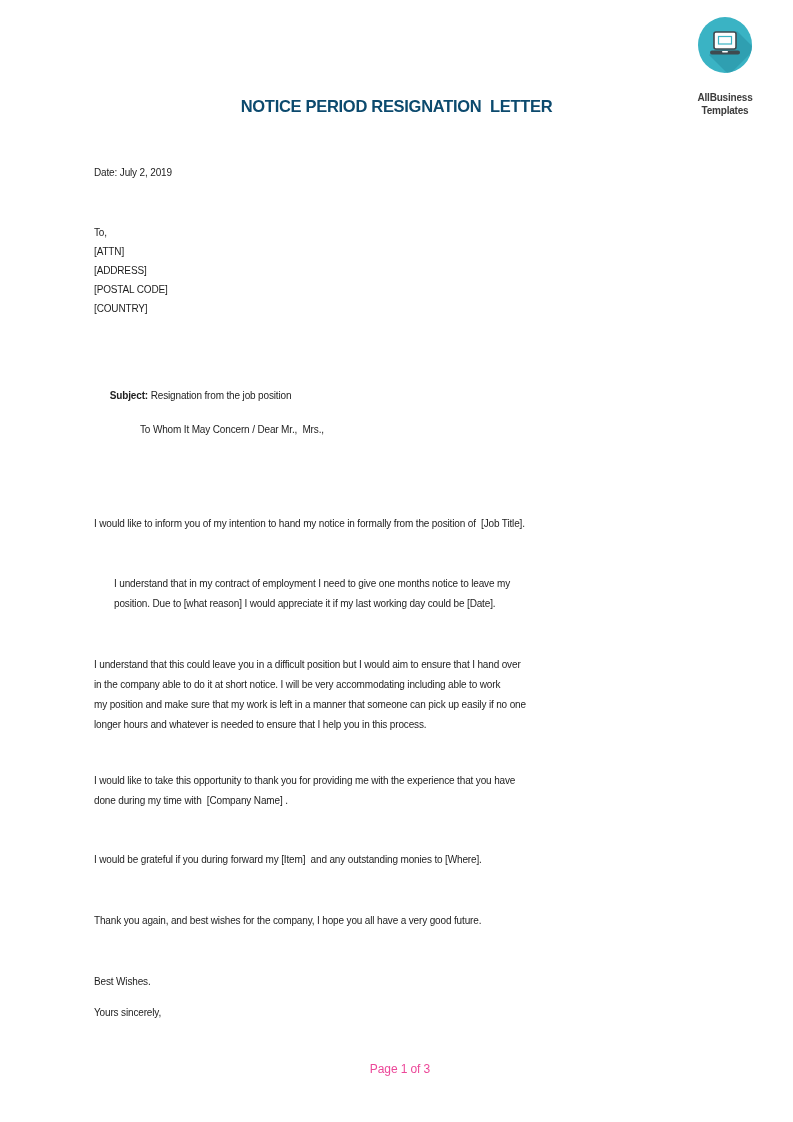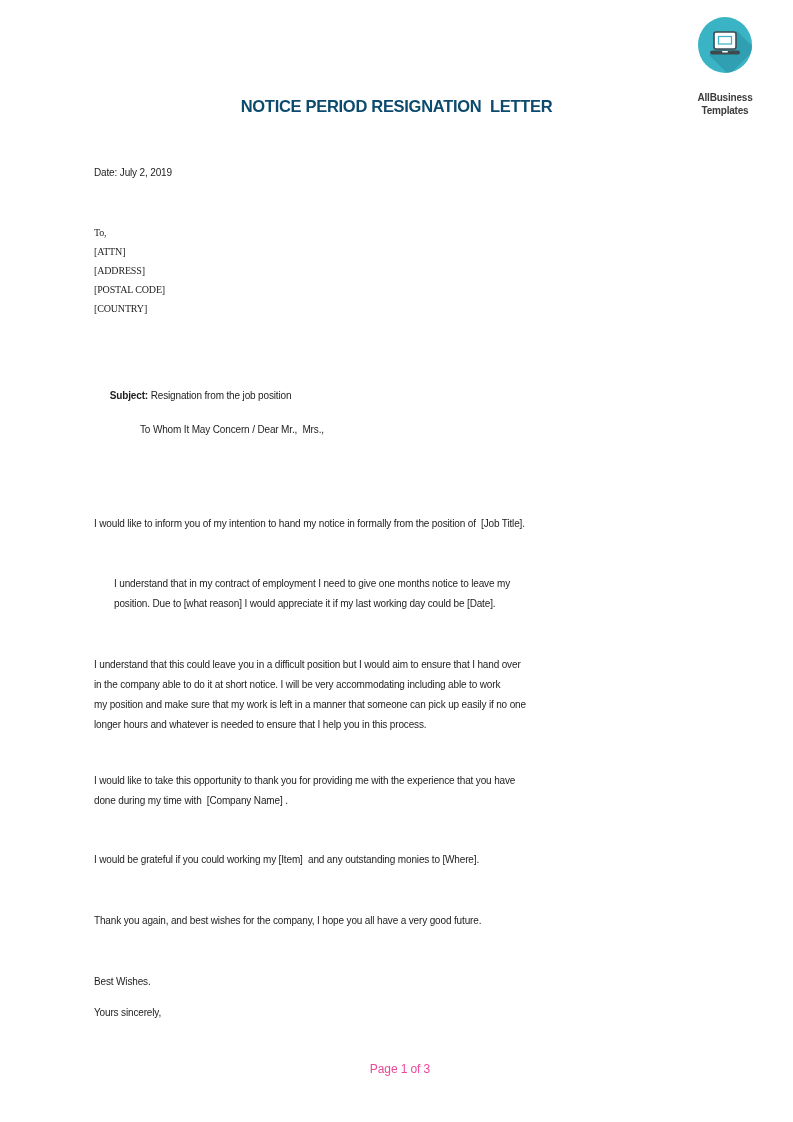--- a/index.html
+++ b/index.html
@@ -46,21 +46,21 @@
   
   .content-block {
     position: absolute;
     left: 94px;
     width: 640px;
     font-size: 10px;
     line-height: 20px;
     letter-spacing: -0.15px;
   }
   .line { white-space: pre; }
-  .recipient .line { line-height: 19px; font-family: Liberation Serif, serif; }
+  .recipient .line { line-height: 19px; }
   .bold { font-weight: bold; }
   .date-block      { top: 163px; }
   .recipient       { top: 223px; }
   .subject-block   { top: 366px; }
   .salutation-blk  { top: 420px; margin-left: 46px; }
   .para-1          { top: 514px; }
   .para-2          { top: 574px; margin-left: 20px; }
   .para-3          { top: 655px; }
   .para-4          { top: 771px; }
   .para-5          { top: 850px; }
@@ -142,21 +142,21 @@
     <div class="line">my position and make sure that my work is left in a manner that someone can pick up easily if no one</div>
     <div class="line">longer hours and whatever is needed to ensure that I help you in this process.</div>
   </div>
 
   <div class="content-block para-4">
     <div class="line">I would like to take this opportunity to thank you for providing me with the experience that you have</div>
     <div class="line">done during my time with  [Company Name] .</div>
   </div>
 
   <div class="content-block para-5">
-    <div class="line">I would be grateful if you could working my [Item]  and any outstanding monies to [Where].</div>
+    <div class="line">I would be grateful if you during forward my [Item]  and any outstanding monies to [Where].</div>
   </div>
 
   <div class="content-block para-6">
     <div class="line">Thank you again, and best wishes for the company, I hope you all have a very good future.</div>
   </div>
 
   <div class="content-block closing-1">
     <div class="line">Best Wishes.</div>
   </div>
   <div class="content-block closing-2">

